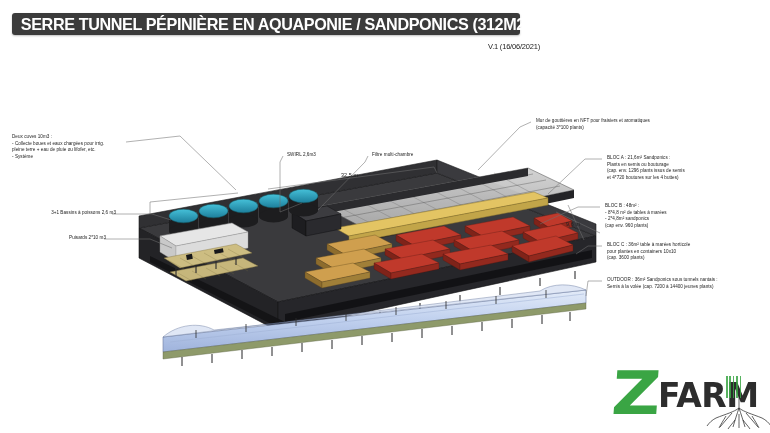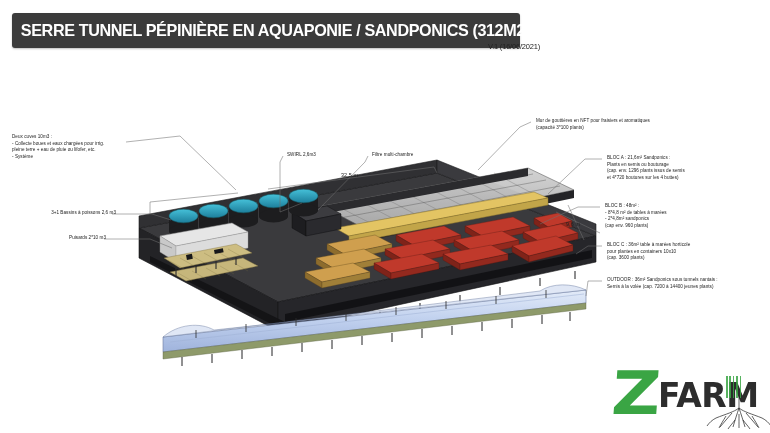--- a/index.html
+++ b/index.html
@@ -22,21 +22,21 @@
     height: 433px;
     background: #ffffff;
   }
 
   
   .title-bar {
     position: absolute;
     left: 12px;
     top: 13px;
     width: 508px;
-    height: 35px;
+    height: 22px;
     background: #3b3b3b;
     border-radius: 3px;
     display: flex;
     align-items: center;
     box-shadow: 0 1px 2px rgba(0,0,0,.25);
   }
   .title-bar .title-text {
     color: #ffffff;
     font-size: 16.5px;
     font-weight: bold;

